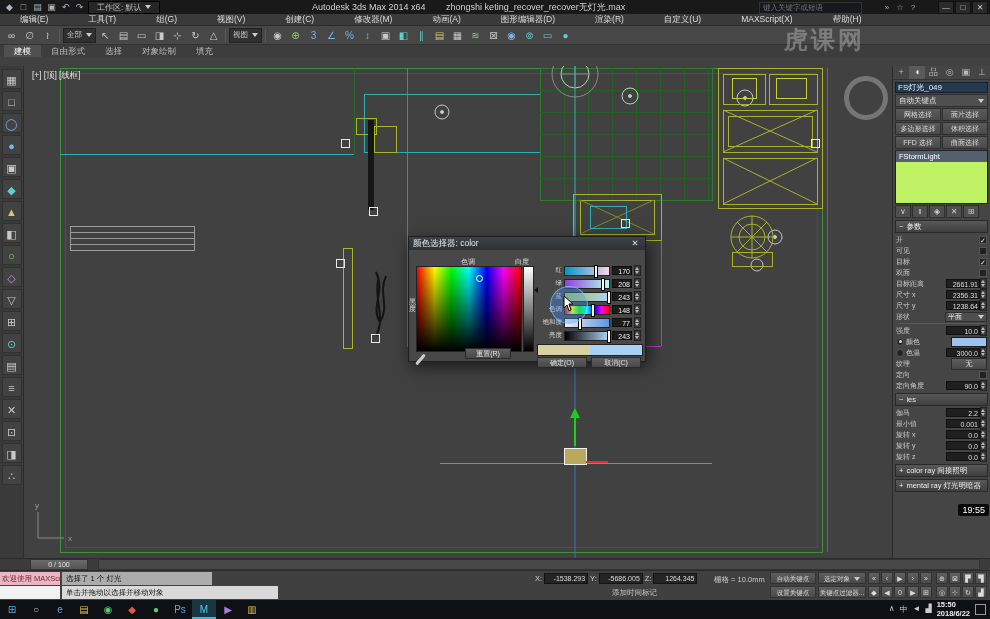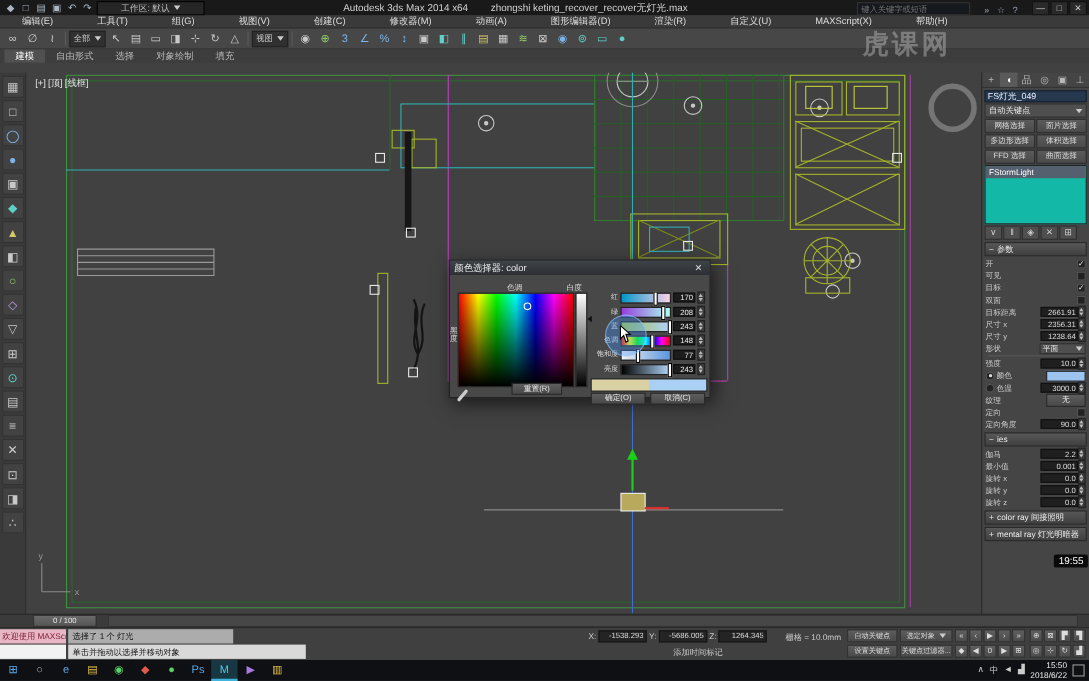--- a/index.html
+++ b/index.html
@@ -5,24 +5,24 @@
   html,body{margin:0;padding:0;}
   #app{position:relative;width:990px;height:619px;background:#414141;
        font-family:"Liberation Sans","DejaVu Sans",sans-serif;overflow:hidden;color:#ddd;
        -webkit-user-select:none;user-select:none;}
 
   
   #titlebar{position:absolute;left:0;top:0;width:990px;height:14px;background:#191919;
             display:flex;align-items:center;gap:2px;padding:0 3px;box-sizing:border-box;font-size:9px;color:#c8c8c8;}
   #qa-icons{display:flex;gap:1px;}
   #qa-icons span{width:13px;text-align:center;font-size:9px;color:#aab6c0;}
-  .workspace{background:#262626;border:1px solid #000;height:11px;line-height:11px;padding:0 21px;font-size:8px;color:#bbb;}
+  .workspace{background:#262626;border:1px solid #000;height:11px;line-height:11px;padding:0 8px;font-size:8px;color:#bbb;}
   #title-text{position:absolute;left:312px;top:1px;font-size:9px;color:#d2d2d2;white-space:nowrap;}
   #title-text .doc{margin-left:18px;}
-  #title-right{position:absolute;right:2px;top:1px;display:flex;align-items:flex-end;gap:9px;}
+  #title-right{position:absolute;right:2px;top:1px;display:flex;align-items:center;gap:19px;}
   #search-field{width:95px;height:10px;background:#15181c;border:1px solid #333;color:#9a9a9a;font-size:7.5px;padding:0 3px;}
   #info-icons{display:flex;gap:1px;} #info-icons span{width:12px;text-align:center;font-size:8px;color:#9ab;}
   #win-buttons{display:flex;gap:1px;} #win-buttons span{width:14px;height:11px;line-height:11px;text-align:center;font-size:8px;color:#ccc;background:#2a2a2a;border:1px solid #111;}
 
   
   #menubar{position:absolute;left:0;top:14px;width:990px;height:12px;background:#3a3a3a;border-bottom:1px solid #2b2b2b;
            display:flex;font-size:8.5px;box-sizing:border-box;}
   .menu-item{padding:0 20px;line-height:11px;color:#ddd;white-space:nowrap;}
 
   
@@ -58,21 +58,21 @@
   #cp-tabs{display:flex;height:13px;border-bottom:1px solid #333;}
   .cp-tab{flex:1;text-align:center;line-height:13px;color:#b8b8b8;font-size:9px;}
   .cp-tab.active{background:#5a5a5a;color:#fff;}
   .cp-name{margin:2px 2px 1px;height:11px;}
   .cp-name input{width:100%;height:11px;background:#26384e;border:1px solid #16202e;color:#e8f0ff;font-size:8px;padding:0 2px;box-sizing:border-box;}
   .cp-drop{margin:1px 2px;height:11px;background:#4f4f4f;border:1px solid #2e2e2e;display:flex;align-items:center;
            justify-content:space-between;padding:0 3px;font-size:7.5px;color:#e5e5e5;}
   #cp-grid{display:grid;grid-template-columns:1fr 1fr;gap:1px;margin:1px 2px;}
   .cp-btn{height:11px;background:linear-gradient(#5b5b5b,#4a4a4a);border:1px solid #2e2e2e;text-align:center;
           line-height:11px;font-size:7px;color:#ddd;white-space:nowrap;overflow:hidden;}
-  #cp-stack{margin:1px 2px;height:52px;background:#14b8a6;border:1px solid #222;overflow:hidden;}
+  #cp-stack{margin:1px 2px;height:52px;background:#bef264;border:1px solid #222;overflow:hidden;}
   .cp-stack-item{height:11px;line-height:11px;padding:0 3px;color:#fff;background:#55606e;font-size:7.5px;}
   #cp-stacktools{display:flex;gap:1px;margin:1px 2px;}
   #cp-stacktools span{width:14px;height:11px;background:#4f4f4f;border:1px solid #2e2e2e;text-align:center;line-height:11px;font-size:8px;color:#ccc;}
   .rollout-h{margin:2px 2px 1px;height:11px;background:linear-gradient(#585858,#3f3f3f);border:1px solid #2a2a2a;
              color:#eee;font-size:7.5px;line-height:11px;padding:0 3px;display:flex;gap:3px;}
   .prow{display:flex;align-items:center;justify-content:space-between;padding:0 3px;height:11px;}
   .plabel{color:#ccc;font-size:7px;white-space:nowrap;}
   .pctl{display:flex;align-items:center;}
   .pval{width:34px;height:9px;background:#1f1f1f;border:1px solid #111;color:#ddd;font-size:7px;text-align:right;
         padding:0 1px;line-height:9px;box-sizing:border-box;}
@@ -116,21 +116,21 @@
           font-size:7px;line-height:11px;text-align:center;box-sizing:border-box;}
 
   
   #taskbar{position:absolute;left:0;top:600px;width:990px;height:19px;background:#0f1013;display:flex;align-items:center;color:#ddd;}
   .task-icon{width:24px;height:19px;line-height:19px;text-align:center;font-size:10px;box-sizing:border-box;}
   .tb-blue{color:#5aa7e8;} .tb-yellow{color:#e8c34a;} .tb-green{color:#5ad06a;} .tb-red{color:#e05a4a;}
   .tb-purple{color:#a87ae0;} .tb-gray{color:#b8b8b8;}
   .tb-max{color:#54c8e8;background:#173842;box-shadow:inset 0 -2px 0 #3fb4dc;}
   #tray{margin-left:auto;display:flex;align-items:center;gap:5px;padding-right:4px;}
   #tray .tray-icon{font-size:8px;color:#ccc;}
-  #clock{font-size:7.5px;line-height:8.5px;text-align:right;color:#eee;}
+  #clock{font-size:7.5px;line-height:8.5px;text-align:left;color:#eee;font-weight:bold;}
   #action-center{width:11px;height:11px;border:1px solid #999;box-sizing:border-box;}
 
   
   #color-picker{position:absolute;left:408px;top:236px;width:236px;height:124px;background:#484848;
                 border:1px solid #1e1e1e;box-shadow:3px 5px 16px rgba(0,0,0,.6);z-index:60;}
   .cpk-title{height:13px;background:linear-gradient(#3e4348,#2c3034);color:#e8e8e8;font-size:8.5px;line-height:13px;
              padding:0 4px;display:flex;justify-content:space-between;}
   .cpk-close{width:12px;text-align:center;color:#ddd;}
   .cpk-body{position:relative;height:111px;}
   .lbl{position:absolute;font-size:7px;color:#ddd;}

